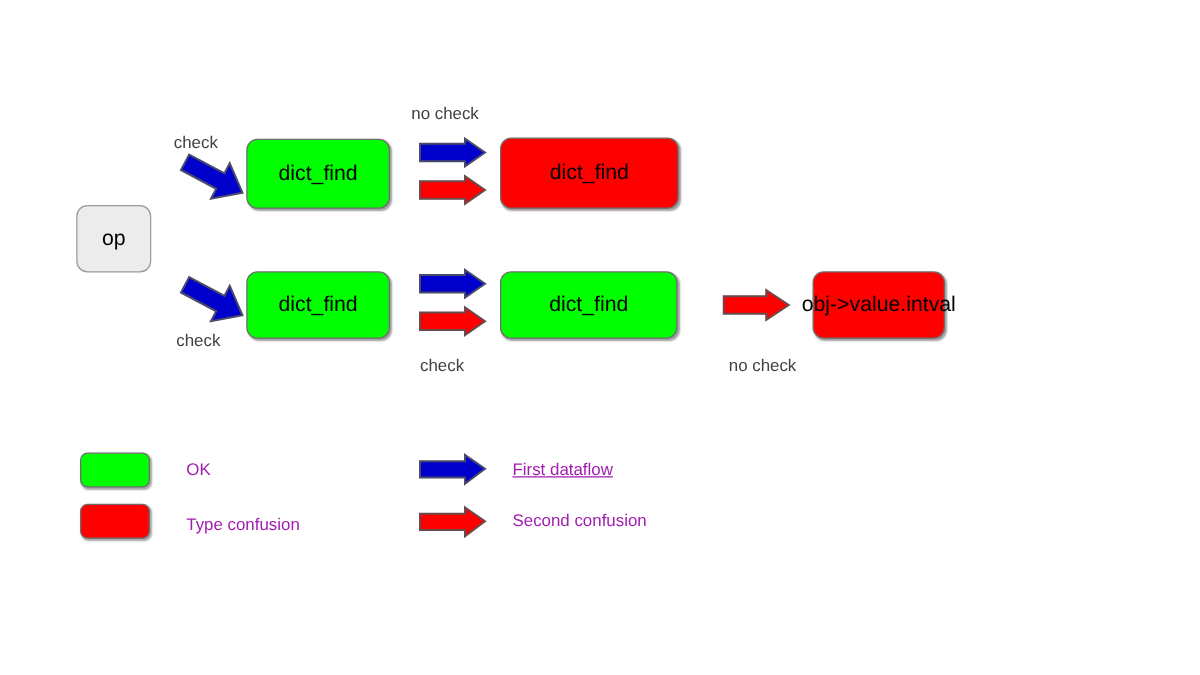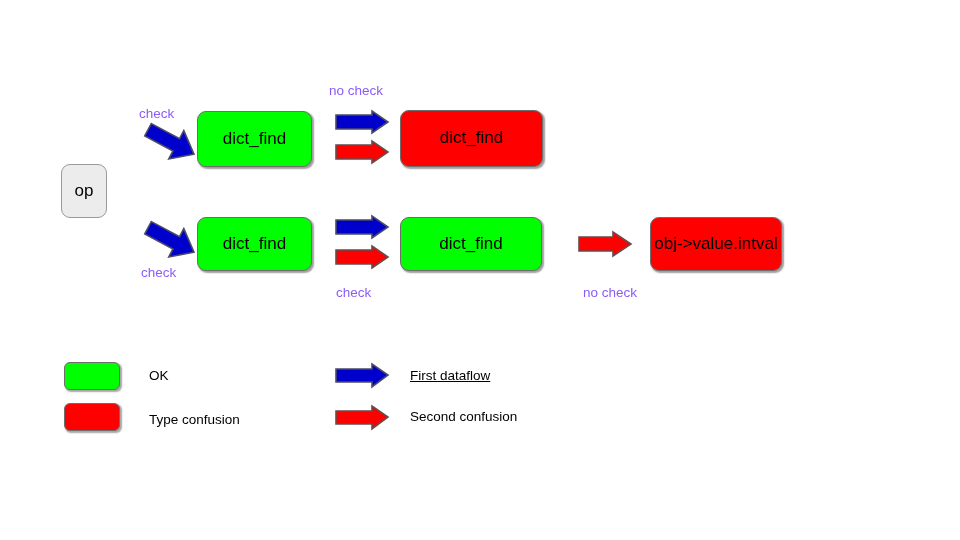--- a/index.html
+++ b/index.html
@@ -41,21 +41,21 @@
     background: #00ff00;
     border-color: #6d6d6d;
   }
   .node.bad {
     background: #ff0000;
     border-color: #6d6d6d;
   }
   .label {
     position: absolute;
     font-size: 13.5px;
-    color: #8b5cf6;
+    color: #404040;
     white-space: nowrap;
   }
   .arrow {
     position: absolute;
   }
   .arrow svg {
     display: block;
     overflow: visible;
   }
   .legend-swatch {
@@ -63,50 +63,50 @@
     box-sizing: border-box;
     border-radius: 6px;
     border: 1.2px solid #6d6d6d;
     box-shadow: 1.5px 1.5px 1.5px rgba(80,80,80,0.5);
   }
   .legend-swatch.ok { background: #00ff00; }
   .legend-swatch.bad { background: #ff0000; }
   .legend-text {
     position: absolute;
     font-size: 13.5px;
-    color: #000000;
+    color: #a21caf;
     white-space: nowrap;
   }
 </style>
 </head>
 <body>
 
 <div id="canvas">
 
-  <div class="node op" style="left:61px; top:164px; width:46px; height:54px;">
+  <div class="node op" style="left:61px; top:164px; width:60px; height:54px;">
     <span>op</span>
   </div>
 
   <div class="node ok" style="left:197px; top:111px; width:115px; height:56px;">
     <span>dict_find</span>
   </div>
 
   <div class="node bad" style="left:400px; top:110px; width:143px; height:57px;">
     <span>dict_find</span>
   </div>
 
   <div class="node ok" style="left:197px; top:217px; width:115px; height:54px;">
     <span>dict_find</span>
   </div>
 
   <div class="node ok" style="left:400px; top:217px; width:142px; height:54px;">
     <span>dict_find</span>
   </div>
 
-  <div class="node bad" style="left:650px; top:217px; width:132px; height:54px;">
+  <div class="node bad" style="left:650px; top:217px; width:106px; height:54px;">
     <span>obj-&gt;value.intval</span>
   </div>
 
   <div class="label" style="left:139px; top:106px;">check</div>
 
   <div class="label" style="left:329px; top:83px;">no check</div>
 
   <div class="label" style="left:141px; top:265px;">check</div>
 
   <div class="label" style="left:336px; top:285px;">check</div>

